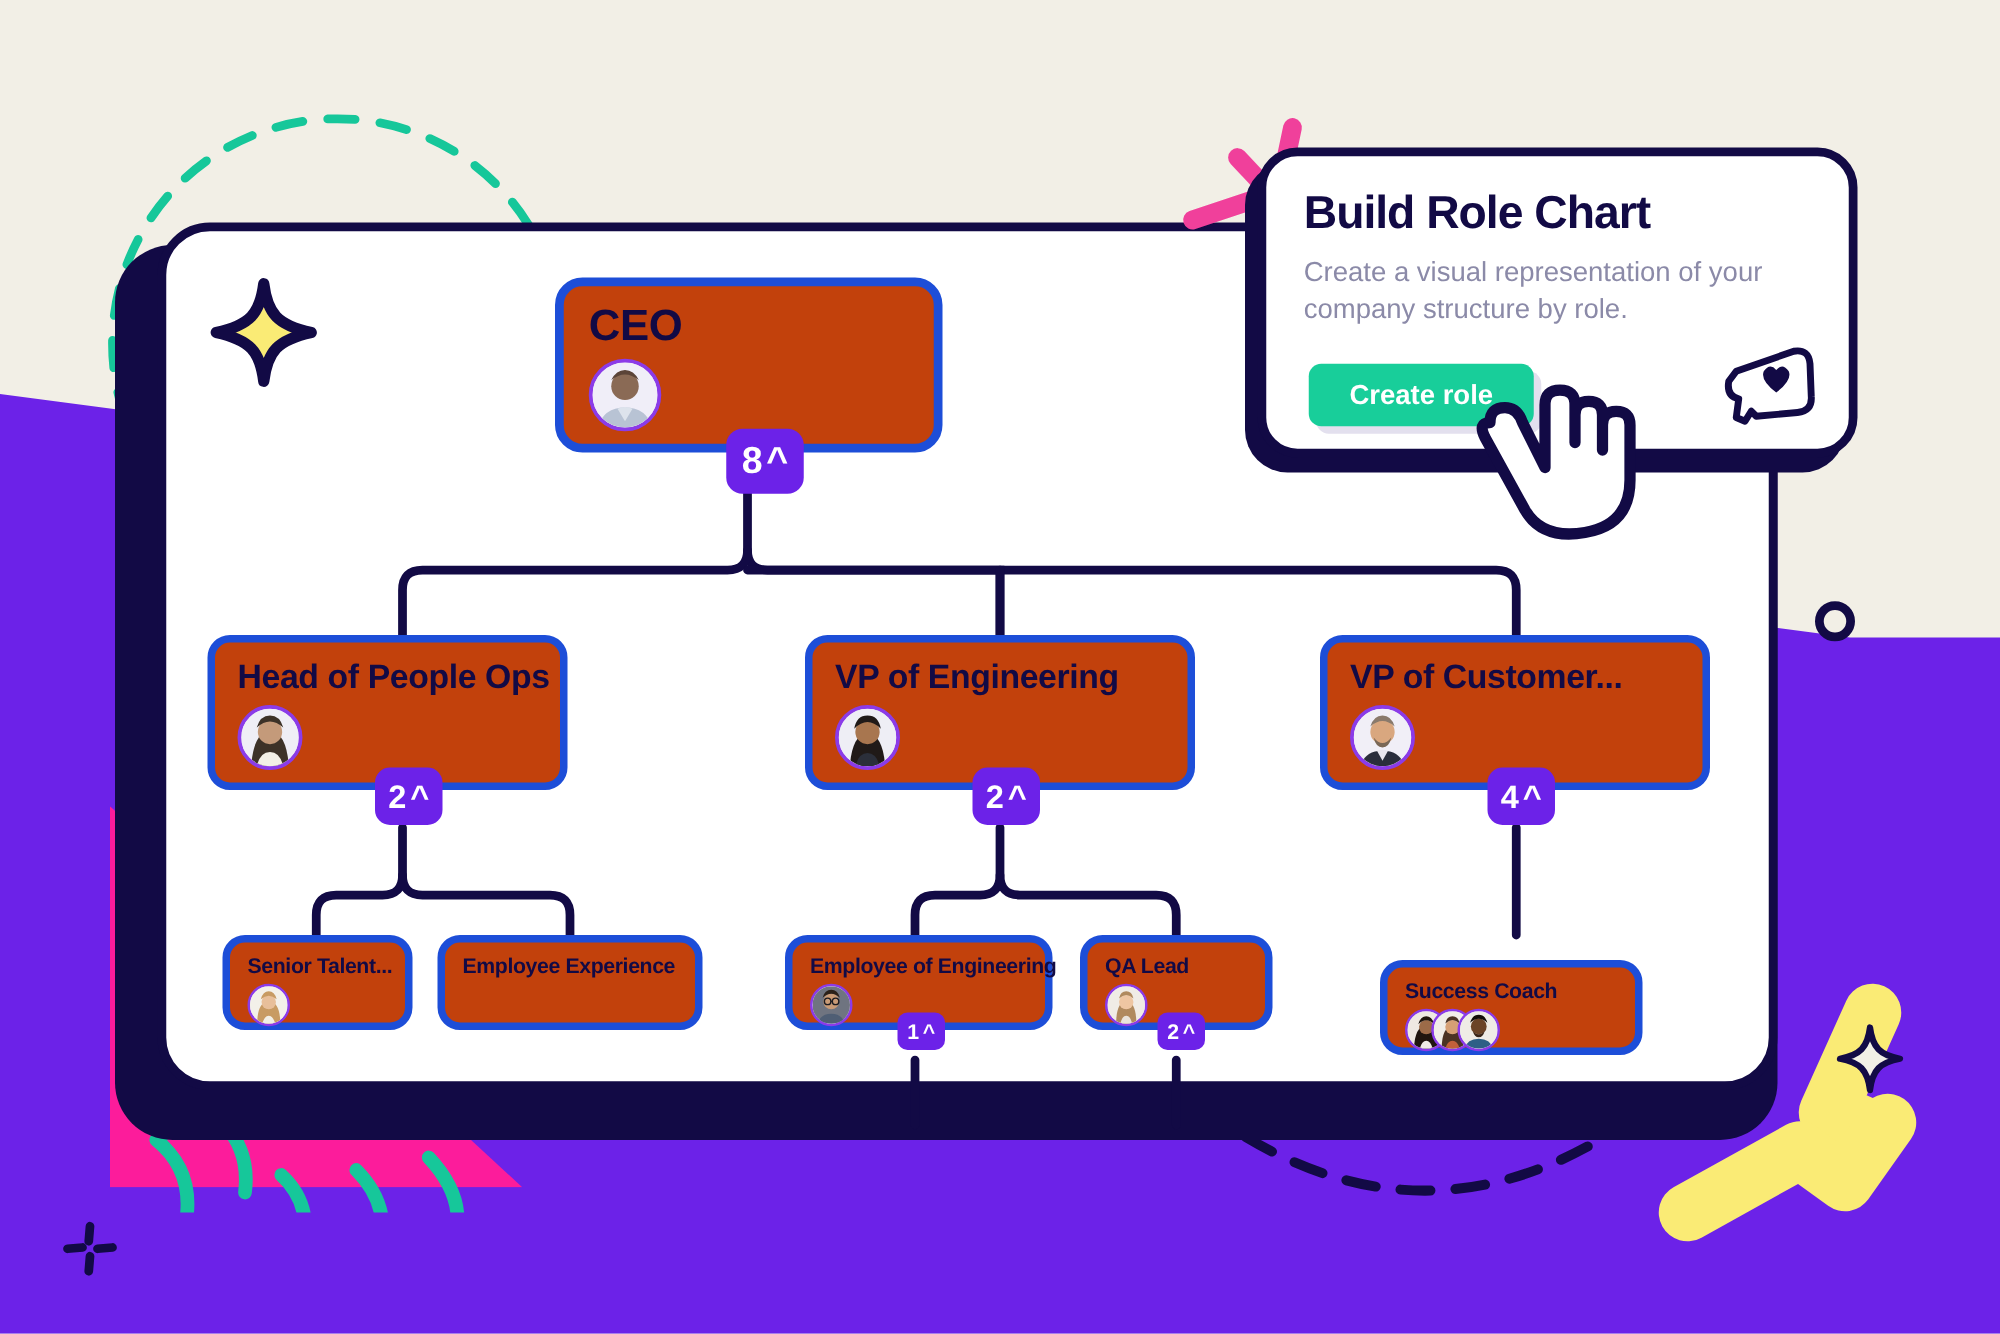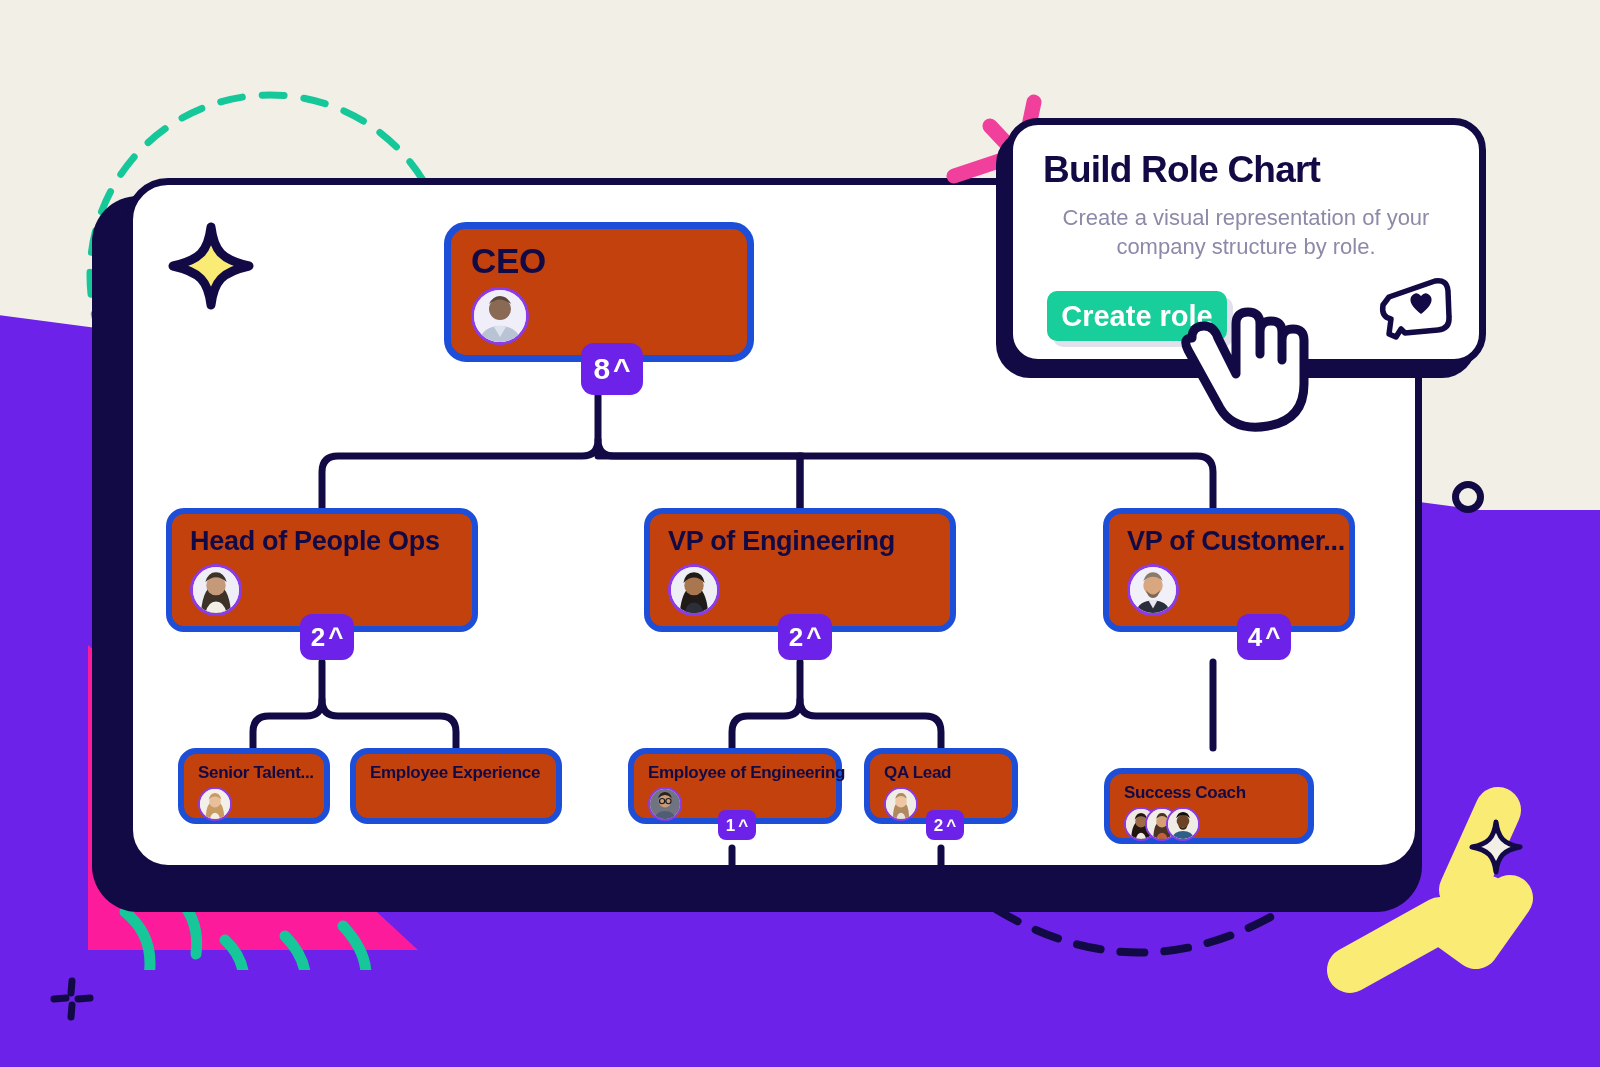--- a/index.html
+++ b/index.html
@@ -137,32 +137,32 @@
     border-radius: 32px;
     padding: 26px 30px;
     margin-left: 20px;
   }
   .tip-title {
     font-size: 37px; font-weight: bold; color: #120A45;
     letter-spacing: -0.8px; line-height: 1.05;
   }
   .tip-desc {
     margin-top: 13px;
-    font-size: 22px; color: #8b8aa8; line-height: 1.32; text-align: center;
+    font-size: 22px; color: #8b8aa8; line-height: 1.32;
   }
   .tip-btn-shadow {
     position: absolute; left: 40px; top: 172px;
     width: 180px; height: 50px; background: #e3e0ee; border-radius: 10px;
   }
   .tip-btn {
     position: absolute; left: 34px; top: 166px;
     width: 180px; height: 50px;
     background: #18CE9A;
     border: none; border-radius: 10px;
-    color: #ffffff; font-size: 29px; font-weight: bold;
+    color: #ffffff; font-size: 22px; font-weight: bold;
     font-family: "Liberation Sans", sans-serif;
     cursor: pointer;
   }
   .tip-media-icon { position: absolute; right: 24px; bottom: 18px; }
 
   .cursor-hand { position: absolute; left: 1170px; top: 288px; }
 
   .pink-burst { position: absolute; left: 936px; top: 78px; }
   .sparkle-sm-yellow { position: absolute; left: 1468px; top: 818px; }
   .cross-sm { position: absolute; left: 48px; top: 975px; }
@@ -262,21 +262,21 @@
             <path d="M20 37 l6 10 l6 -10 q-6 -3 -12 0" fill="#dde3ec"></path>
           </svg>
         </div>
       </div>
       <div class="badge badge-lg" style="left:130px;top:114px;">
         <span>8</span>
         <span class="chev">^</span>
       </div>
     </div>
 
-    <div class="node lvl2" style="left:166px;top:508px;width:312px;height:124px;padding-left:47px;">
+    <div class="node lvl2" style="left:166px;top:508px;width:288px;height:124px;padding-left:47px;">
       <div class="node-title">Head of People Ops</div>
       <div class="avatars">
         <div class="avatar">
           <svg viewBox="0 0 52 52" width="100%" height="100%">
             <rect width="52" height="52" fill="#efeef6"></rect>
             <path d="M9 52 q2 -30 17 -33 q15 3 17 33 z" fill="#3d3228"></path>
             <circle cx="26" cy="21" r="11" fill="#c49a7a"></circle>
             <path d="M14 17 q12 -11 24 0 q-3 -11 -12 -11 q-9 0 -12 11" fill="#3d3228"></path>
             <path d="M14 52 q3 -13 12 -13 q9 0 12 13 z" fill="#f2efe6"></path>
           </svg>
@@ -300,21 +300,21 @@
             <path d="M15 52 q3 -12 11 -12 q8 0 11 12 z" fill="#2b2f3a"></path>
           </svg>
         </div>
       </div>
       <div class="badge badge-md" style="left:128px;top:100px;">
         <span>2</span>
         <span class="chev">^</span>
       </div>
     </div>
 
-    <div class="node lvl2" style="left:1056px;top:508px;width:252px;height:124px;margin-left:47px;">
+    <div class="node lvl2" style="left:1056px;top:508px;width:312px;height:124px;">
       <div class="node-title">VP of Customer...</div>
       <div class="avatars">
         <div class="avatar">
           <svg viewBox="0 0 52 52" width="100%" height="100%">
             <rect width="52" height="52" fill="#f1eff7"></rect>
             <circle cx="26" cy="21" r="11" fill="#d9a77f"></circle>
             <path d="M15 16 q11 -10 22 0 q-3 -10 -11 -10 q-8 0 -11 10" fill="#8a7a6c"></path>
             <path d="M18 26 q8 10 16 0 q-2 9 -8 9 q-6 0 -8 -9" fill="#7a6857"></path>
             <path d="M6 52 q4 -14 20 -14 q16 0 20 14 z" fill="#2a2e3c"></path>
             <path d="M21 38 l5 9 l5 -9 q-5 -2 -10 0" fill="#e8e6ee"></path>

